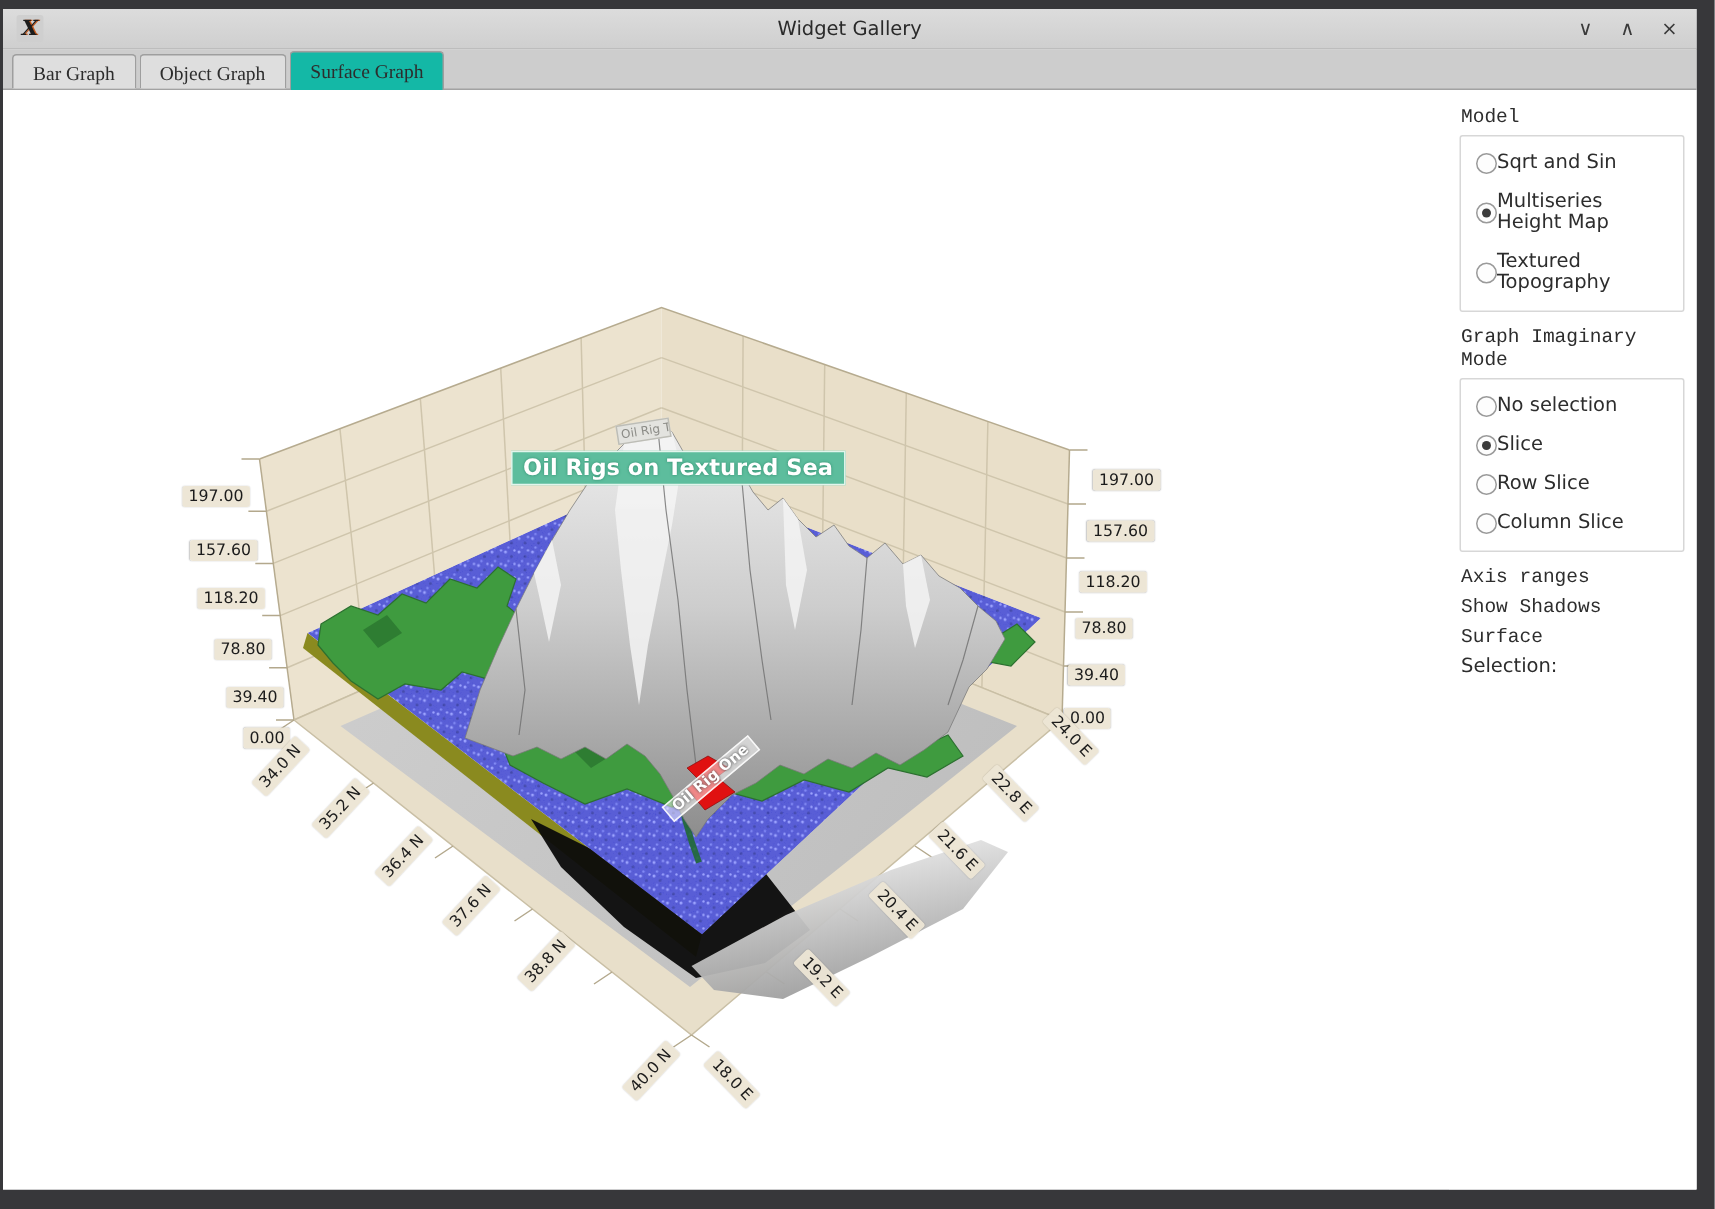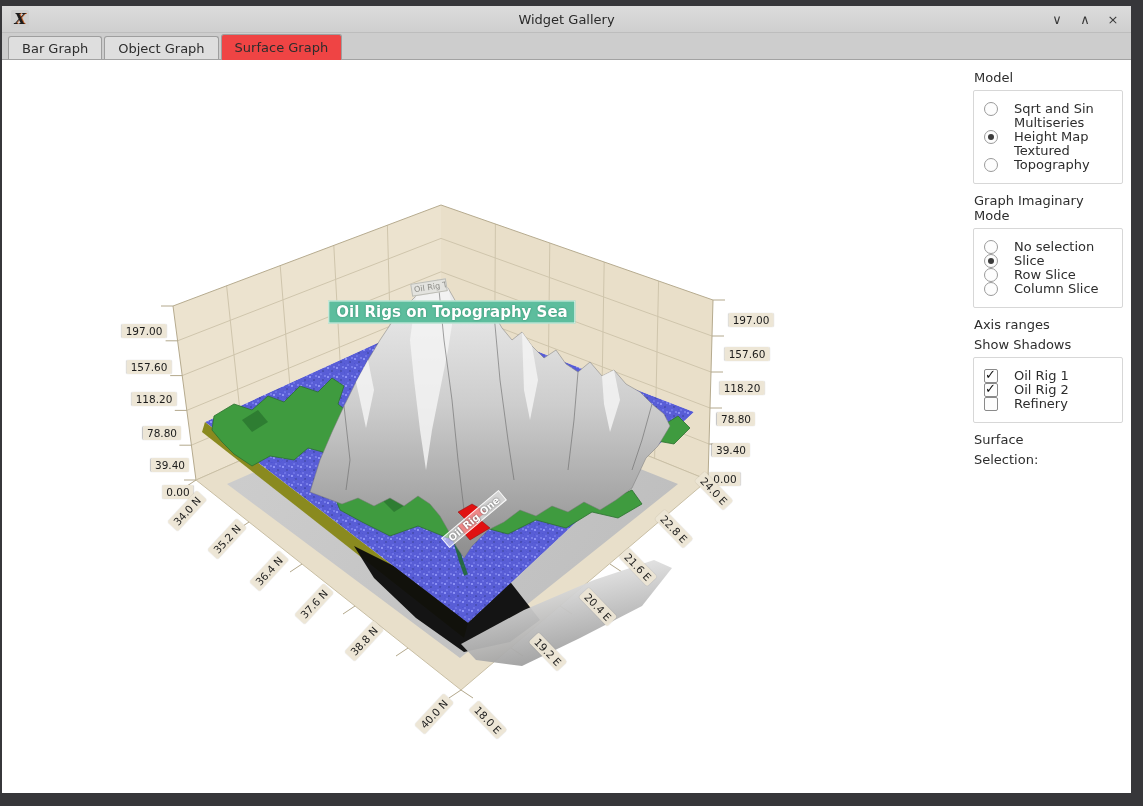--- a/index.html
+++ b/index.html
@@ -14,24 +14,24 @@
               border-bottom:1px solid #bdbdbd; flex:0 0 auto; }
   .win-title { font-size:13px; color:#2a2a2a;text-align:right; }
   .app-icon { position:absolute; left:9px; top:4px; width:18px; height:18px; background:#cfcfcf;
               border-radius:2px; display:flex; align-items:center; justify-content:center;
               font-family:"DejaVu Serif","Liberation Serif",serif; font-style:italic; font-weight:bold;
               font-size:14px; color:#1c1c1c; text-shadow:1px 0 0 #c65a1e; }
   .win-buttons { position:absolute; right:10px; top:0; height:27px; display:flex; gap:12px; align-items:center; }
   .win-btn { width:16px; text-align:center; font-size:13px; color:#3a3a3a; cursor:default; }
   
   .tabbar { height:27px; background:#cdcdcd; display:flex; align-items:flex-end; padding-left:6px;
-            border-bottom:1px solid #a2a2a2; flex:0 0 auto; }
+            border-bottom:1px solid #a2a2a2; flex:0 0 auto;font-family:Liberation Serif, serif; }
   .tab { border:1px solid #9e9e9e; border-bottom:none; background:#dedede; color:#2d2d2d;
          font-size:13px; padding:4px 13px 4px 13px; margin-right:2px; border-radius:3px 3px 0 0; height:23px; }
-  .tab.active { background:#ef4444; height:26px; padding-top:5px; margin-bottom:-1px; }
+  .tab.active { background:#14b8a6; height:26px; padding-top:5px; margin-bottom:-1px; }
   
   .content { flex:1 1 auto; background:#fff; display:flex; position:relative; overflow:hidden; }
   .plot-area { position:relative; width:964px; height:733px; flex:0 0 auto; }
   .plot-area svg { position:absolute; left:0; top:0; }
   
   .tick { position:absolute; transform:translate(-50%,-50%); background:rgba(236,229,212,0.95);
           color:#1c1c1c; font-size:10.5px; line-height:12px; padding:1px 4px; border-radius:2px;
           white-space:nowrap; box-shadow:0 0 1px rgba(0,0,0,0.25); z-index:2; }
   .tick.rot-lat { transform:translate(-50%,-50%) rotate(-47deg); }
   .tick.rot-lon { transform:translate(-50%,-50%) rotate(46deg); }
@@ -40,24 +40,24 @@
             padding:1px 7px 2px 7px; white-space:nowrap; text-shadow:0 0 2px #2f8a6c; z-index:4; }
   .far-label { position:absolute; left:409px; top:221px; width:36px; height:13px; overflow:hidden;
                background:#e3e3df; border:1px solid #bdbdb6; color:#8b8b86; font-size:8px;
                line-height:11px; padding:0 2px; transform:rotate(-9deg); white-space:nowrap; z-index:3; }
   .rig-label { position:absolute; left:472px; top:459px; transform:translate(-50%,-50%) rotate(-40deg);
                background:rgba(255,255,255,0.5); border:1px solid rgba(255,255,255,0.85); color:#fff;
                font-size:10px; font-weight:bold; padding:0 5px; white-space:nowrap;
                text-shadow:0 0 2px #4a4a4a; z-index:3; }
   
   .sidebar { width:165px; flex:0 0 auto; padding:7px 8px 0 7px; background:#fff; color:#2d2d2d; }
-  .sec-title { font-size:13px; margin:3px 0 5px 1px; }
+  .sec-title { font-size:13px; margin:3px 0 5px 1px;font-family:Liberation Mono, monospace; }
   .groupbox { border:1px solid #d7d7d7; background:#fff; border-radius:2px; padding:11px 10px; margin-bottom:9px; }
-  .opt { display:flex; align-items:flex-end; gap:16px; cursor:default; }
-  .opt + .opt { }
+  .opt { display:flex; align-items:center; gap:0; cursor:default; }
+  .opt + .opt { margin-top:12px; }
   .opt-label { font-size:13px; line-height:14px; max-width:104px; }
   .radio-btn { flex:0 0 auto; width:14px; height:14px; border:1px solid #9a9a9a; border-radius:50%;
                background:#fdfdfd; position:relative; margin-top:0px; }
   .radio-btn.sel::after { content:""; position:absolute; left:3px; top:3px; width:6px; height:6px;
                           border-radius:50%; background:#3c3c3c; }
   .checkbox { flex:0 0 auto; width:14px; height:14px; border:1px solid #8a8a8a; border-radius:2px;
               background:#fdfdfd; position:relative; }
   .checkbox.checked::after { content:"✓"; position:absolute; left:0px; top:-3px; font-size:13px;
                              font-weight:bold; color:#111; }
   .range-label { font-size:13px; margin:2px 0 7px 0; }
@@ -232,21 +232,21 @@
         <div class="tick rot-lat" style="left:432px; top:654px;">40.0 N</div>
 
         <div class="tick rot-lon" style="left:712px; top:431px;">24.0 E</div>
         <div class="tick rot-lon" style="left:672px; top:469px;">22.8 E</div>
         <div class="tick rot-lon" style="left:636px; top:507px;">21.6 E</div>
         <div class="tick rot-lon" style="left:596px; top:547px;">20.4 E</div>
         <div class="tick rot-lon" style="left:546px; top:592px;">19.2 E</div>
         <div class="tick rot-lon" style="left:486px; top:660px;">18.0 E</div>
 
         <div class="far-label">Oil Rig Two</div>
-        <div class="banner">Oil Rigs on Topography Sea</div>
+        <div class="banner">Oil Rigs on Textured Sea</div>
         <div class="rig-label">Oil Rig One</div>
       </div>
 
       <div class="sidebar">
 
         <div class="sec-title">Model</div>
         <div class="groupbox">
           <label class="opt">
             <span class="radio-btn"></span>
             <span class="opt-label">Sqrt and Sin</span>
@@ -277,34 +277,20 @@
           </label>
           <label class="opt">
             <span class="radio-btn"></span>
             <span class="opt-label">Column Slice</span>
           </label>
         </div>
 
         <div class="sec-title">Axis ranges</div>
 
         <div class="sec-title">Show Shadows</div>
-        <div class="groupbox">
-          <label class="opt">
-            <span class="checkbox checked"></span>
-            <span class="opt-label">Oil Rig 1</span>
-          </label>
-          <label class="opt">
-            <span class="checkbox checked"></span>
-            <span class="opt-label">Oil Rig 2</span>
-          </label>
-          <label class="opt">
-            <span class="checkbox"></span>
-            <span class="opt-label">Refinery</span>
-          </label>
-        </div>
 
         <div class="sec-title">Surface</div>
 
         <div class="sel-line">Selection:</div>
 
       </div>
 
     </div>
   </div>
 </div>

